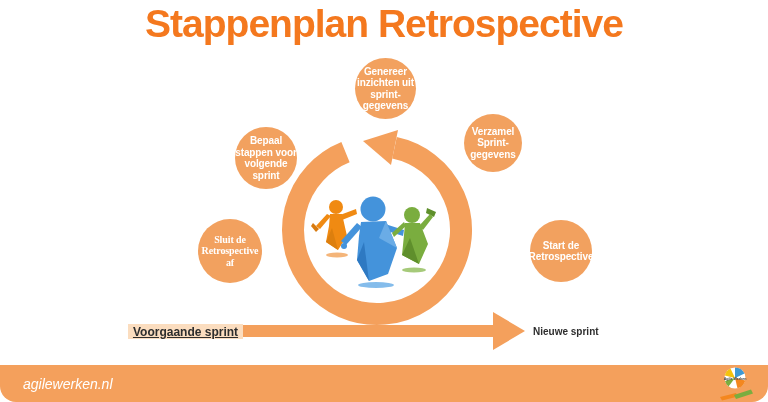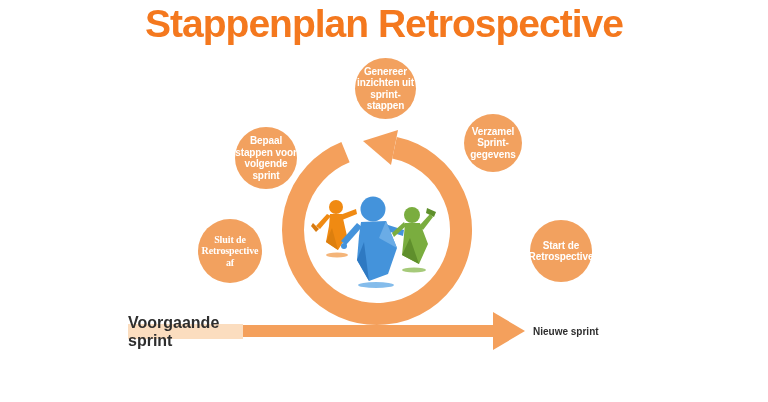--- a/index.html
+++ b/index.html
@@ -25,21 +25,21 @@
   }
   .c-top{left:355px;top:58px;width:61px;height:61px;}
   .c-upleft{left:235px;top:127px;width:62px;height:62px;}
   .c-upright{left:464px;top:114px;width:58px;height:58px;}
   .c-left{left:198px;top:219px;width:64px;height:64px;font-family:Liberation Serif, serif;}
   .c-right{left:498px;top:220px;width:62px;height:62px;margin-left:32px;}
   .prev-label{
     position:absolute;left:128px;top:324px;width:115px;height:15px;
     background:var(--label-peach,#FBDDBF);
     display:flex;align-items:center;justify-content:center;
-    font-size:16px;font-weight:700;color:var(--text-dark,#2E2E2E);
+    font-size:12px;font-weight:700;color:var(--text-dark,#2E2E2E);text-decoration:underline;
   }
   .next-label{
     position:absolute;left:533px;top:324px;height:15px;
     display:flex;align-items:center;
     font-size:10px;font-weight:700;color:var(--text-dark,#2E2E2E);
   }
   .footer{
     position:absolute;left:0;top:365px;width:768px;height:37px;
     background:var(--diagram-orange,#F4A05C);
   }
@@ -92,33 +92,46 @@
         <circle cx="412" cy="215" r="8" style="fill:var(--figure-green,#7AAD3F)"></circle>
         <polygon points="405,223 420,223 428,244 419,264 402,255 404,235" style="fill:var(--figure-green,#7AAD3F)"></polygon>
         <polygon points="402,255 419,264 410,238" fill="#5F8F2C"></polygon>
       </g>
     </g>
   </svg>
 
   <div class="step-circle c-top">Genereer
 inzichten uit
 sprint-
-stappen</div>
+gegevens</div>
   <div class="step-circle c-upleft">Bepaal
 stappen voor
 volgende
 sprint</div>
   <div class="step-circle c-upright">Verzamel
 Sprint-
 gegevens</div>
   <div class="step-circle c-left">Sluit de
 Retrospective
 af</div>
   <div class="step-circle c-right">Start de
 Retrospective</div>
 
   <div class="prev-label">
     <span>Voorgaande sprint</span>
   </div>
   <div class="next-label">Nieuwe sprint</div>
 
+  <div class="footer">
+    <span class="site">agilewerken.nl</span>
+    <svg class="logo" width="48" height="44" viewBox="0 0 48 44">
+      <circle cx="25" cy="16" r="10.5" fill="#FFFFFF"></circle>
+      <path d="M25,5.5 A10.5,10.5 0 0 1 34.5,11.5 L25,16 Z" fill="#3D99D4"></path>
+      <path d="M14.8,13.5 A10.5,10.5 0 0 1 20.5,6.6 L25,16 Z" fill="#F4C20D"></path>
+      <path d="M35.3,18.5 A10.5,10.5 0 0 1 27.5,26.2 L25,16 Z" fill="#F4871F"></path>
+      <path d="M18.5,24.5 A10.5,10.5 0 0 1 15,19 L25,16 Z" fill="#7AAD3F"></path>
+      <text x="25" y="17.6" text-anchor="middle" font-size="3.6" font-weight="bold" fill="#444">Agile Werken</text>
+      <polygon points="10,35 26,31 28,34.5 12,38.5" fill="#F4871F"></polygon>
+      <polygon points="24,33 41,27.5 43,31.5 26,37" fill="#7AAD3F"></polygon>
+    </svg>
+  </div>
 
 </div>
 
 </body></html>

